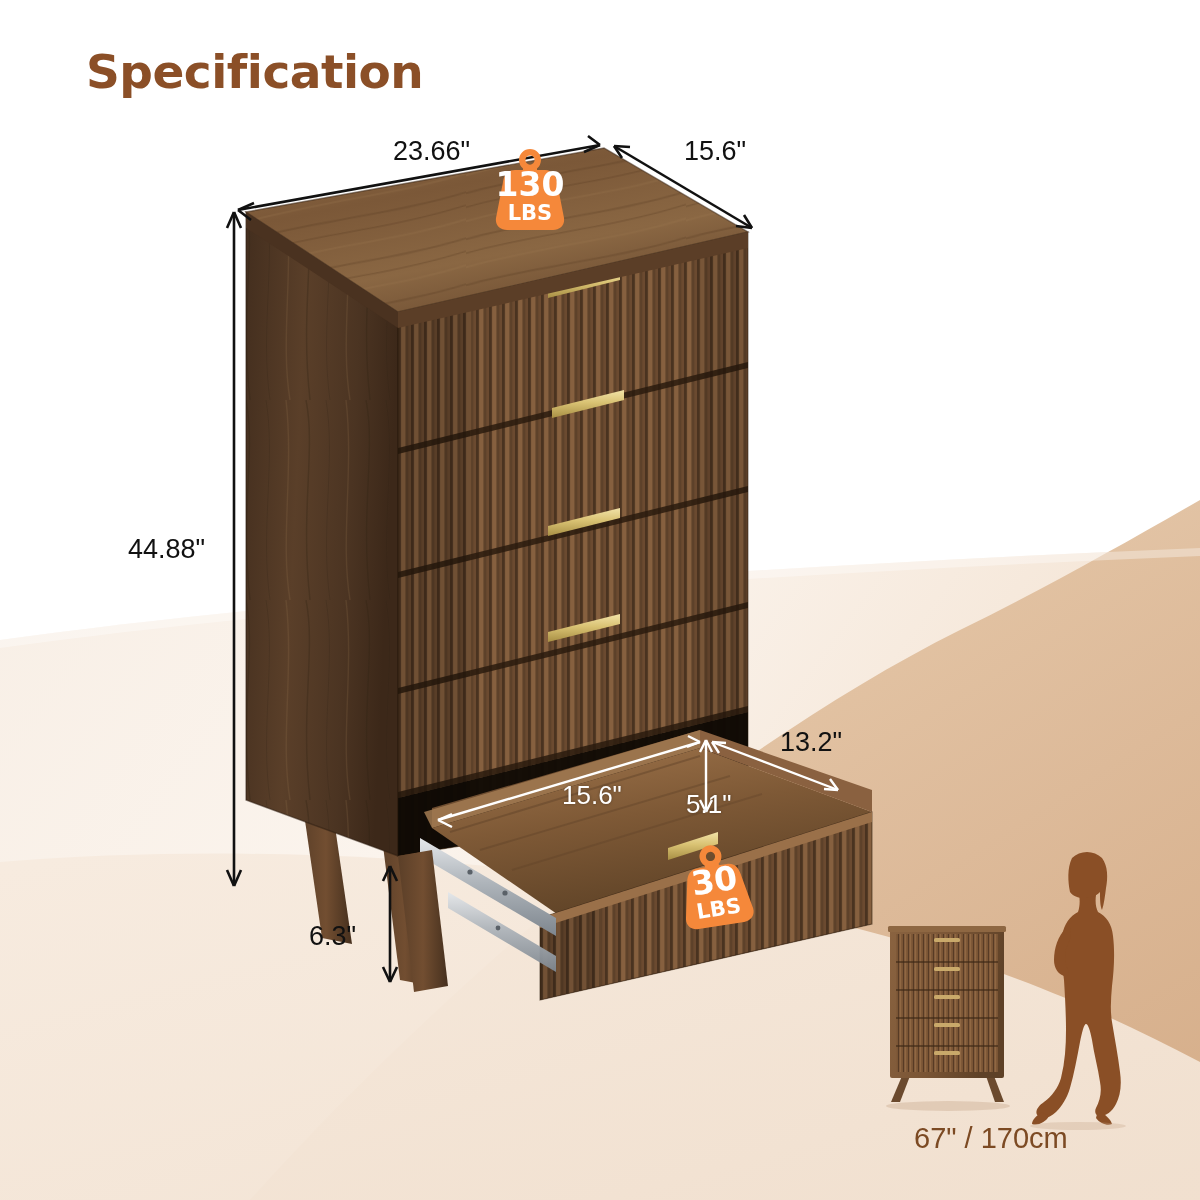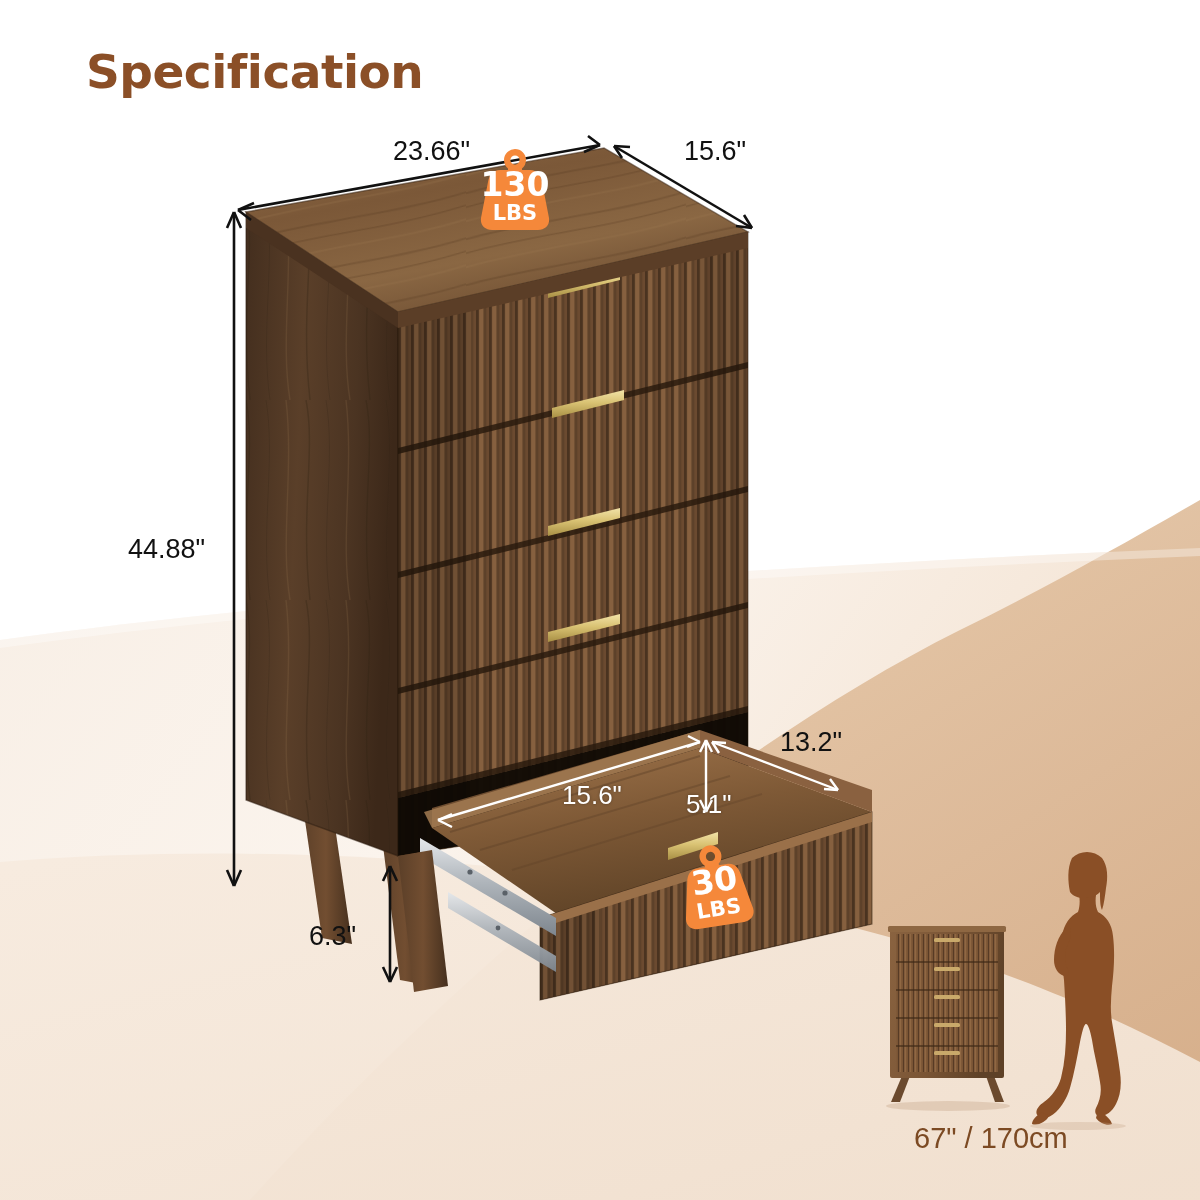--- a/index.html
+++ b/index.html
@@ -329,21 +329,21 @@
 
   <div class="dim" style="left:393px;top:136px;">23.66"</div>
   <div class="dim" style="left:684px;top:136px;">15.6"</div>
   <div class="dim" style="left:128px;top:534px;">44.88"</div>
   <div class="dim" style="left:309px;top:921px;">6.3"</div>
 
   <div class="dim white" style="left:562px;top:780px;">15.6"</div>
   <div class="dim" style="left:780px;top:727px;">13.2"</div>
   <div class="dim white" style="left:686px;top:789px;">5.1"</div>
 
-  <div class="badge" style="left:473px;top:146px;">
+  <div class="badge" style="left:488px;top:146px;">
     <svg class="bshape" viewBox="0 0 84 86">
       <path d="M42,3 a11,11 0 0 1 11,11 a11,11 0 0 1 -4,8.4 l0,2.6 l-14,0 l0,-2.6 a11,11 0 0 1 -4,-8.4 a11,11 0 0 1 11,-11 z
                M42,9.5 a4.6,4.6 0 0 0 -4.6,4.6 a4.6,4.6 0 0 0 4.6,4.6 a4.6,4.6 0 0 0 4.6,-4.6 a4.6,4.6 0 0 0 -4.6,-4.6 z" fill="#F5883A"></path>
       <path d="M27,24 L57,24 C64,24 68,29 69,36 L76,72 C77,79 72,84 65,84 L19,84 C12,84 7,79 8,72 L15,36 C16,29 20,24 27,24 Z" fill="#F5883A"></path>
     </svg>
     <span class="bnum">130</span>
     <span class="bunit">LBS</span>
   </div>
 
   <div class="badge tilt" style="left:673px;top:842px;">

